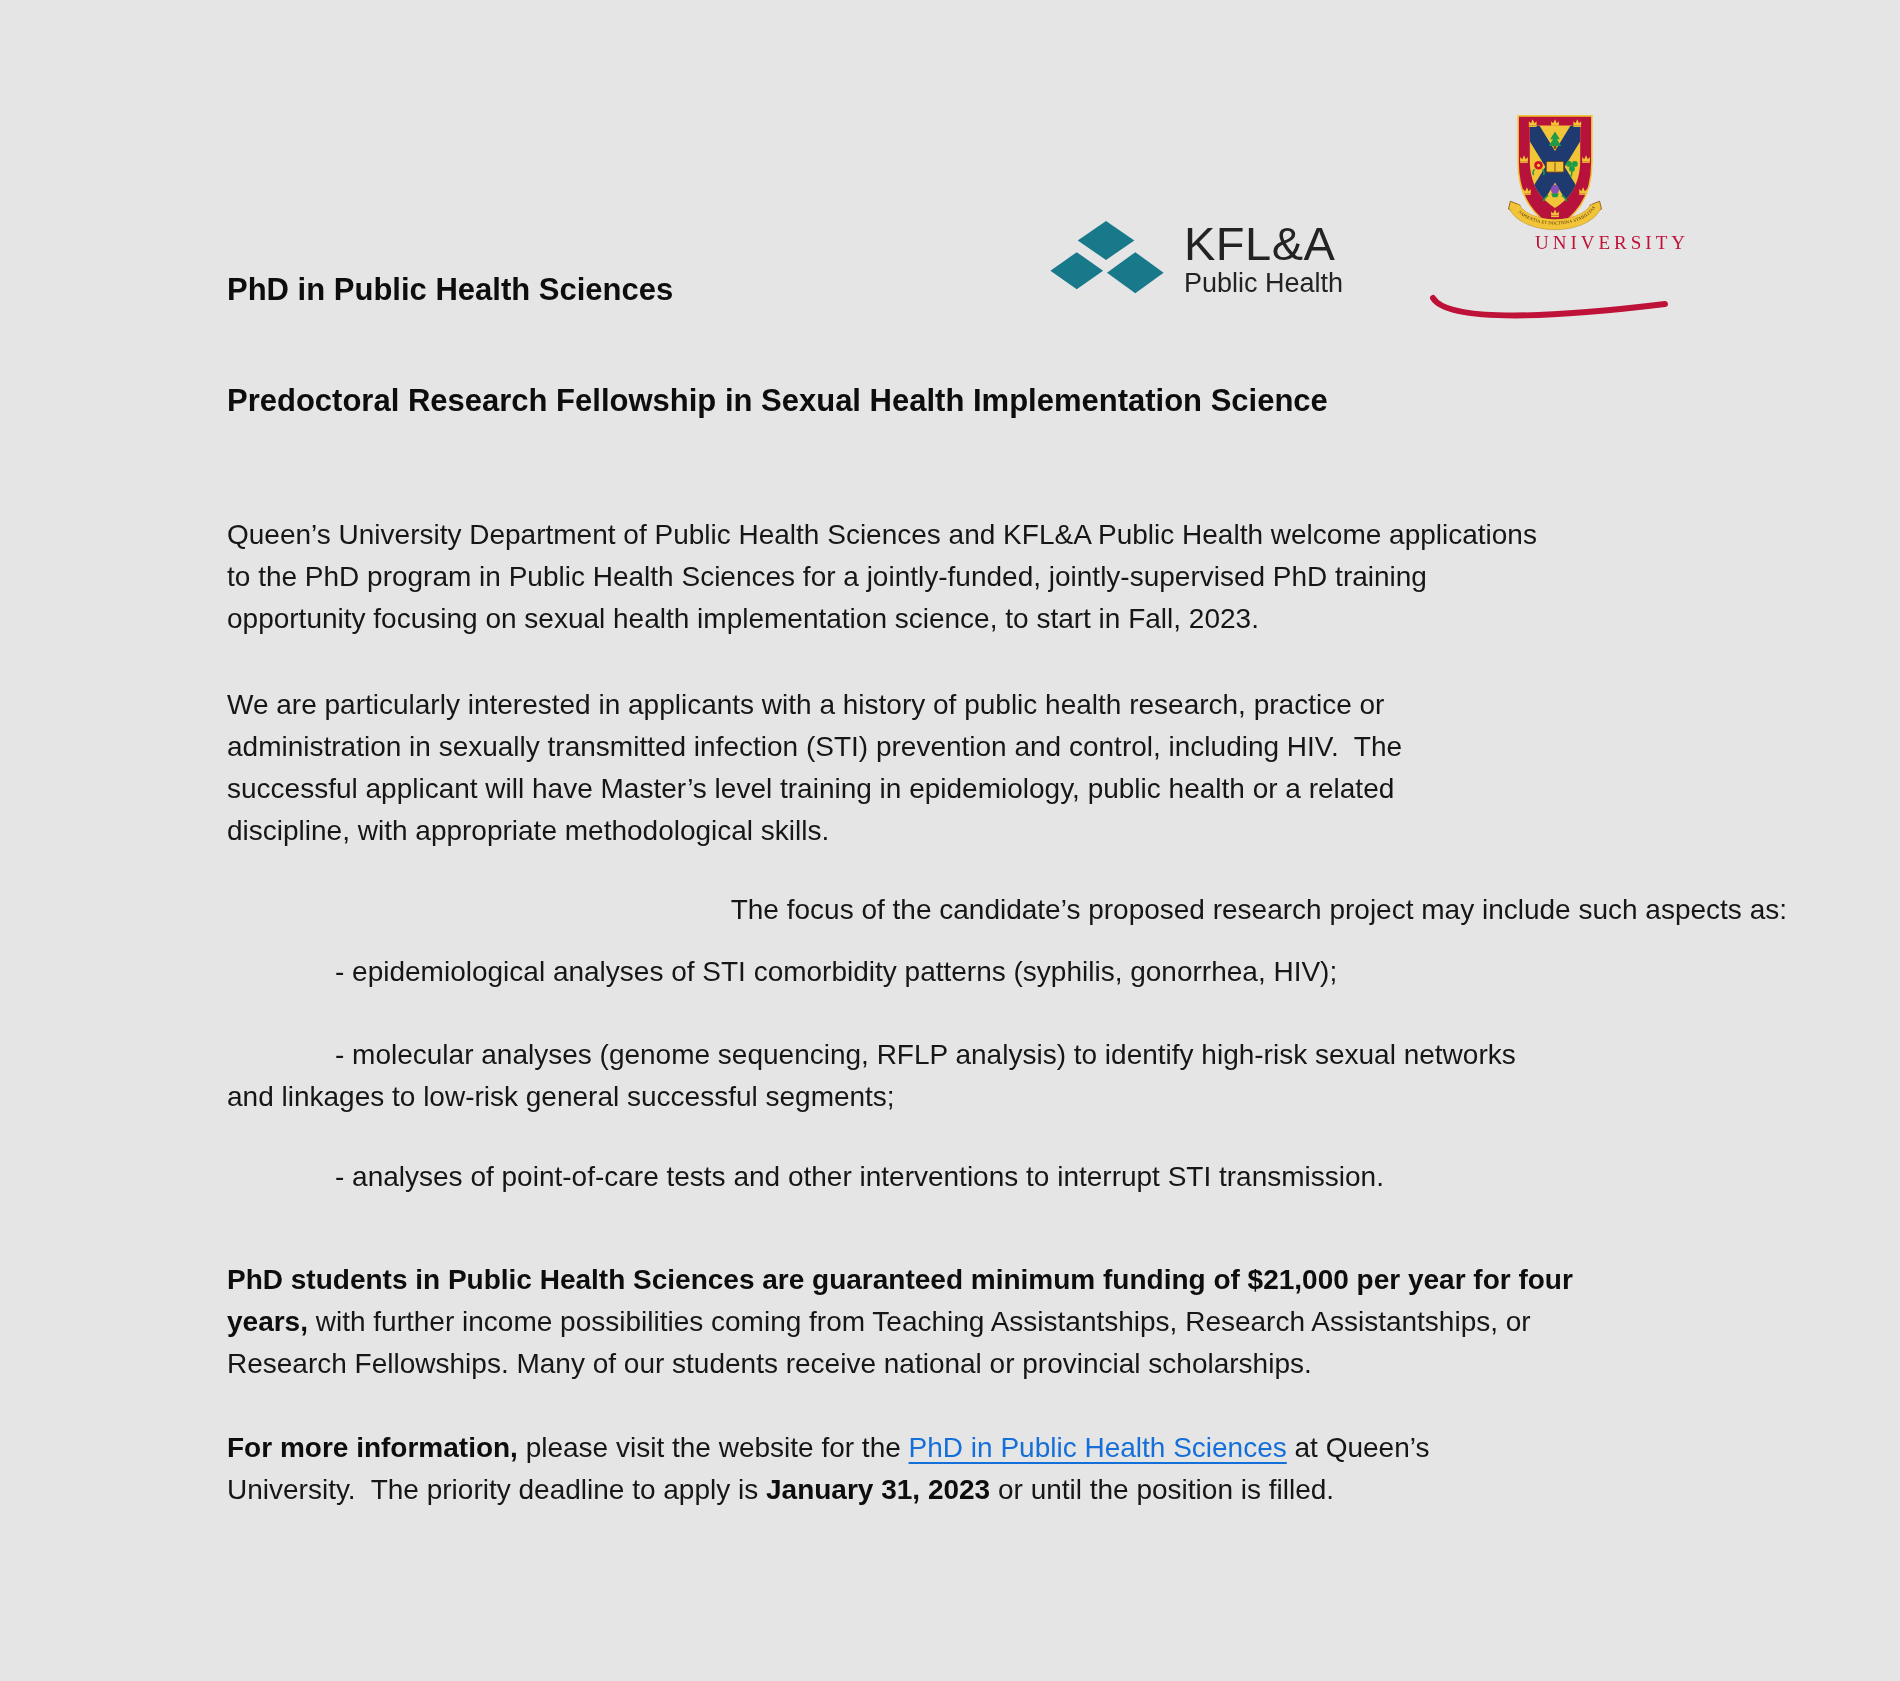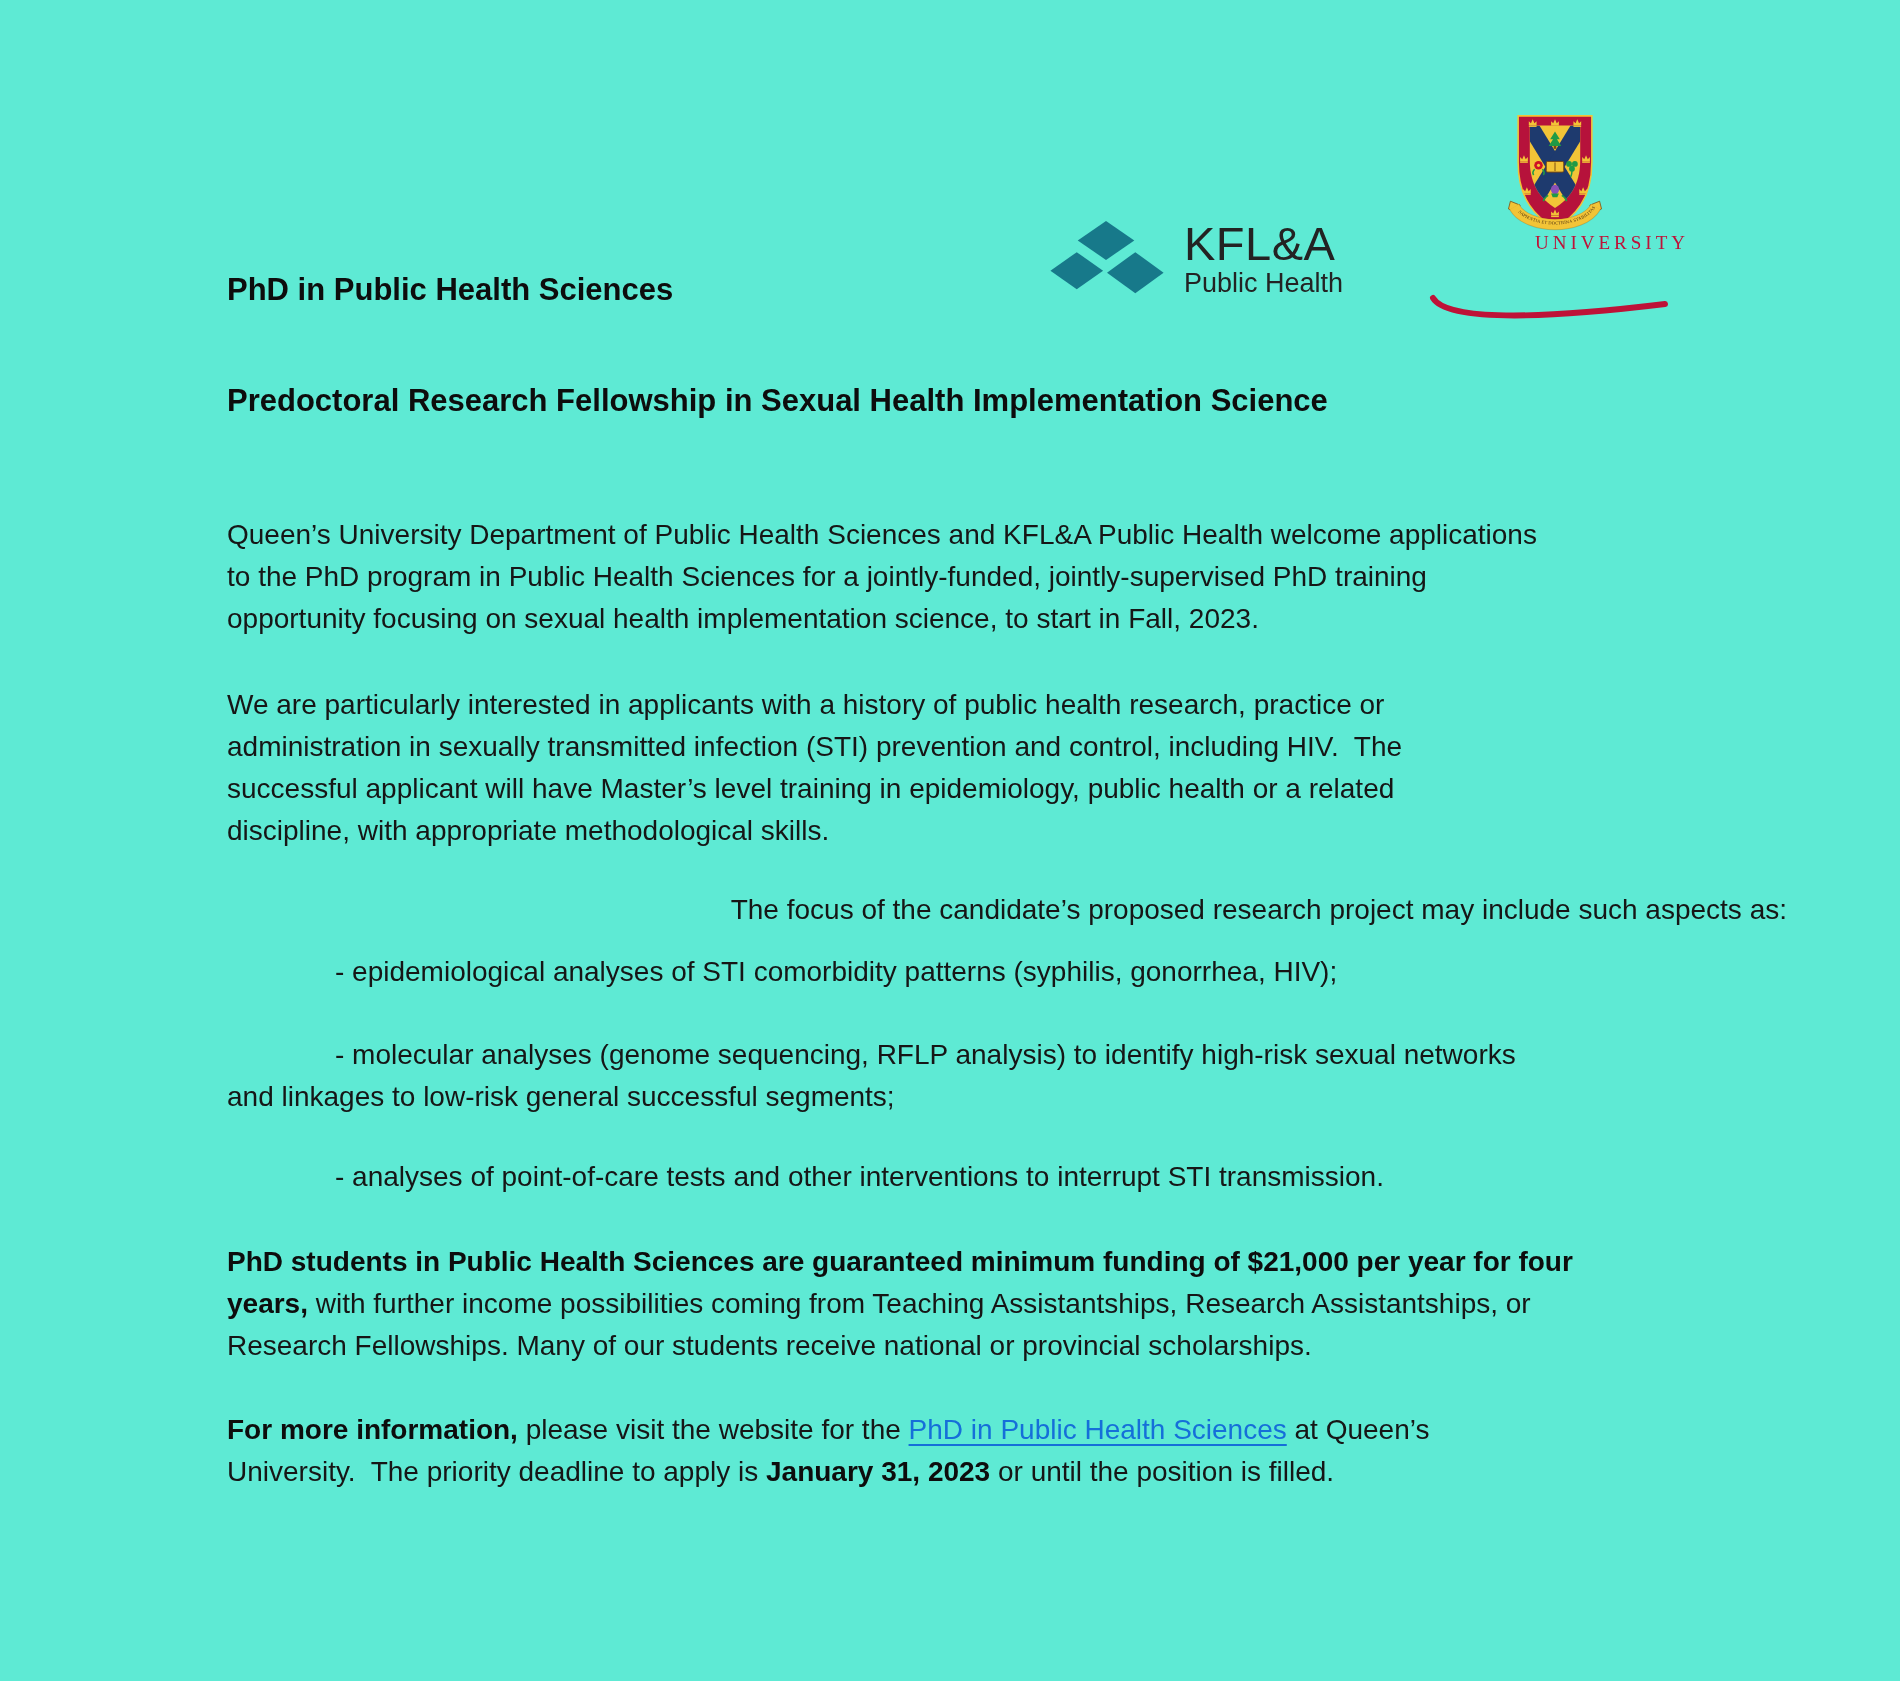--- a/index.html
+++ b/index.html
@@ -1,16 +1,16 @@
 <!DOCTYPE html>
 <html><head>
 <meta charset="utf-8">
 <style>
   html,body{margin:0;padding:0;background:#ffffff;}
-  .page{position:relative;width:1900px;height:1681px;background:#5eead4;overflow:hidden;
+  .page{position:relative;width:1900px;height:1681px;background:#e5e5e5;overflow:hidden;
         font-family:"Liberation Sans",sans-serif;color:#161616;}
 
   
   .kfla{position:absolute;left:1048px;top:219px;display:flex;align-items:center;gap:18px;}
   .kfla-text{display:flex;flex-direction:column;}
   .kfla-name{font-size:47px;line-height:44px;font-weight:400;letter-spacing:0.5px;color:#232323;}
   .kfla-sub{font-size:27px;line-height:28px;margin-top:3px;color:#232323;}
 
   .queens{position:absolute;left:1405px;top:112px;width:300px;}
   .crest{display:block;margin:0 auto;width:98px;height:128px;}
@@ -25,21 +25,21 @@
   h1,h2{font-size:31px;line-height:40px;font-weight:700;color:#0d0d0d;white-space:pre-wrap;}
   h1{margin:0 0 71px 0;}
   h2{margin:0 0 93px 0;}
   p{font-size:28px;line-height:42px;margin:0;white-space:pre-wrap;color:#161616;}
   .p-intro{margin-bottom:44px;}
   .p-interest{margin-bottom:37px;}
   .p-focus{margin-bottom:20px;text-align:right;}
   .bullet{text-indent:108px;}
   .bullet-1{margin-bottom:41px;}
   .bullet-2{margin-bottom:38px;}
-  .bullet-3{margin-bottom:43px;}
+  .bullet-3{margin-bottom:61px;}
   .p-funding{margin-bottom:42px;}
   .p-info{margin-bottom:0;}
   strong{font-weight:700;color:#0d0d0d;}
   a.doc-link{color:#156FD9;text-decoration:underline;text-decoration-color:#156FD9;
              text-decoration-thickness:2px;text-underline-offset:5px;cursor:pointer;}
 </style>
 </head>
 <body>
 
 <div class="page">

